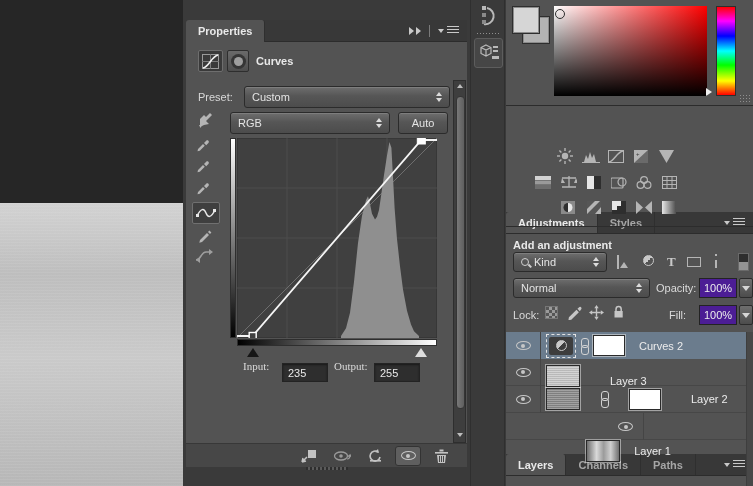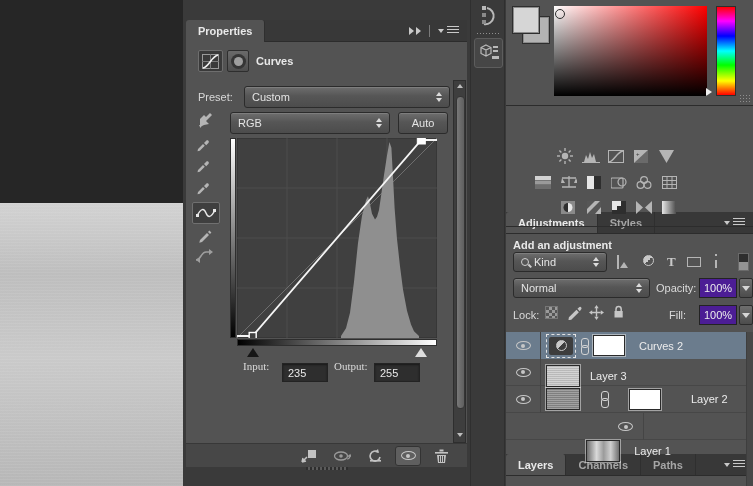--- a/index.html
+++ b/index.html
@@ -588,21 +588,21 @@
           </span>
           <span class="chain"></span>
           <span class="thumb mask"></span>
           <span class="layer-name">Curves 2</span>
         </div>
       </div>
       <div class="abs layer-row row-sep" style="top:132px;">
         <div class="eye-cell">
             <span class="eye"></span>
           </div>
-        <div style="display:flex; align-items:center; gap:0; padding-left:5px;margin-top:8px;">
+        <div style="display:flex; align-items:flex-end; gap:20px; padding-left:5px;margin-top:8px;">
           <span class="thumb light"></span>
           <span class="layer-name">Layer 3</span>
         </div>
       </div>
       <div class="abs layer-row row-sep" style="top:159px;">
         <div class="eye-cell">
             <span class="eye"></span>
           </div>
         <div style="display:flex; align-items:center; gap:20px; padding-left:5px;">
           <span class="thumb mid"></span>

